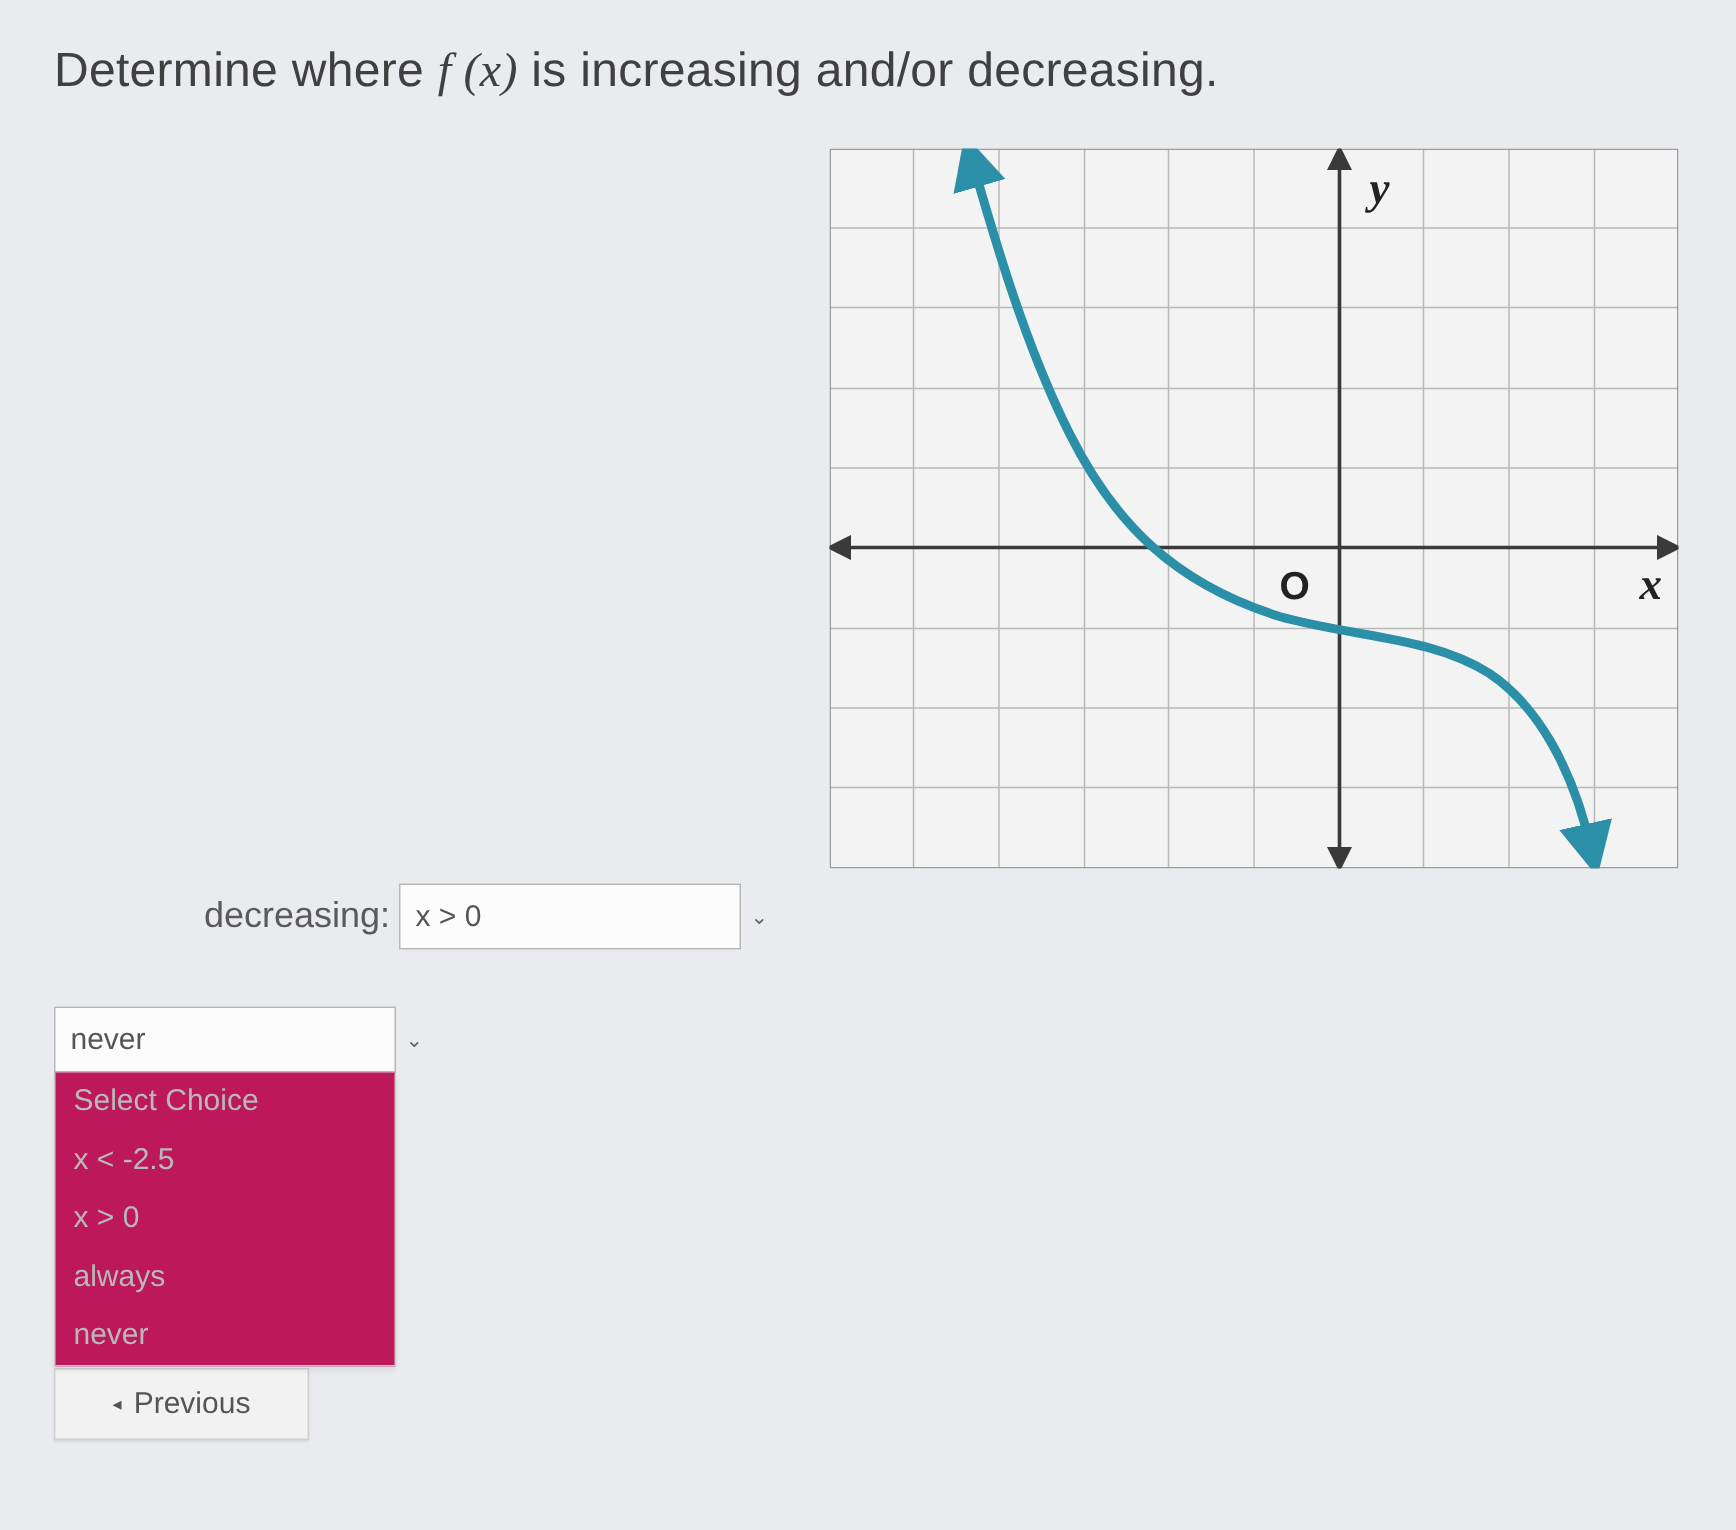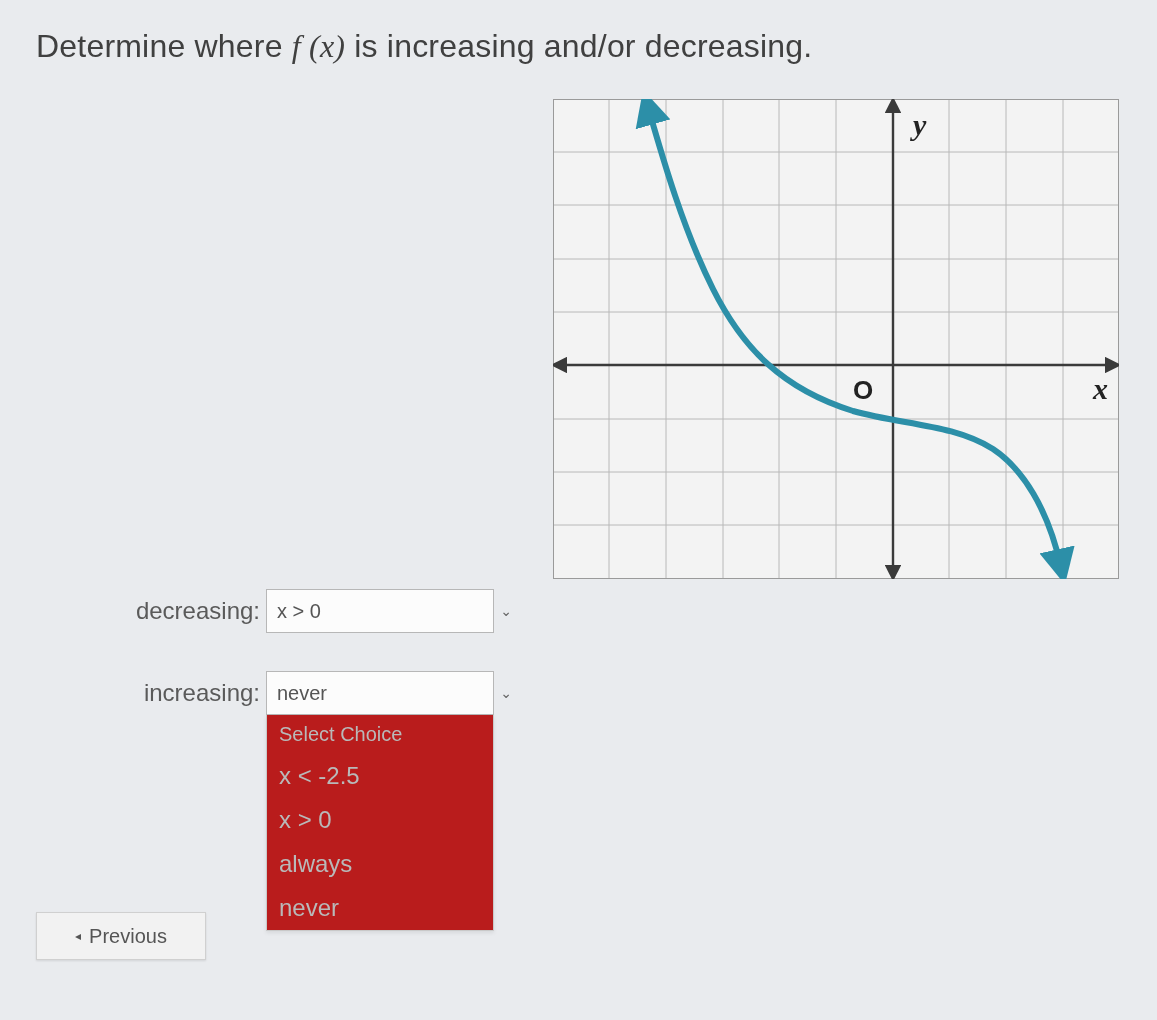--- a/index.html
+++ b/index.html
@@ -63,29 +63,29 @@
     right: 10px; top: 50%;
     transform: translateY(-50%);
     color: #666;
     font-size: 14px;
     pointer-events: none;
   }
   .dropdown {
     position: absolute;
     top: 44px; left: 0;
     width: 228px;
-    background: #b91c1c;
+    background: #be185d;
     border: 1px solid #c9c9c9;
     border-top: none;
     z-index: 5;
     box-shadow: 0 2px 4px rgba(0,0,0,0.08);
   }
   .dropdown-item {
     padding: 8px 12px;
-    font-size: 24px;
+    font-size: 20px;
     color: #b9b9b9;
     cursor: pointer;
   }
   .dropdown-item.header {
     color: #b9b9b9;
     font-size: 20px;
   }
   .graph-panel {
     flex: 1;
     display: flex;
@@ -132,21 +132,20 @@
         <div class="answer-label">decreasing:</div>
         <div class="select-wrap">
           <div class="select-box">
             <span>x &gt; 0</span>
           </div>
           <span class="select-caret">⌄</span>
         </div>
       </div>
 
       <div class="answer-row">
-        <div class="answer-label">increasing:</div>
         <div class="select-wrap">
           <div class="select-box">
             <span>never</span>
           </div>
           <span class="select-caret">⌄</span>
           <div class="dropdown">
             <div class="dropdown-item header">Select Choice</div>
             <div class="dropdown-item">x &lt; -2.5</div>
             <div class="dropdown-item">x &gt; 0</div>
             <div class="dropdown-item">always</div>

